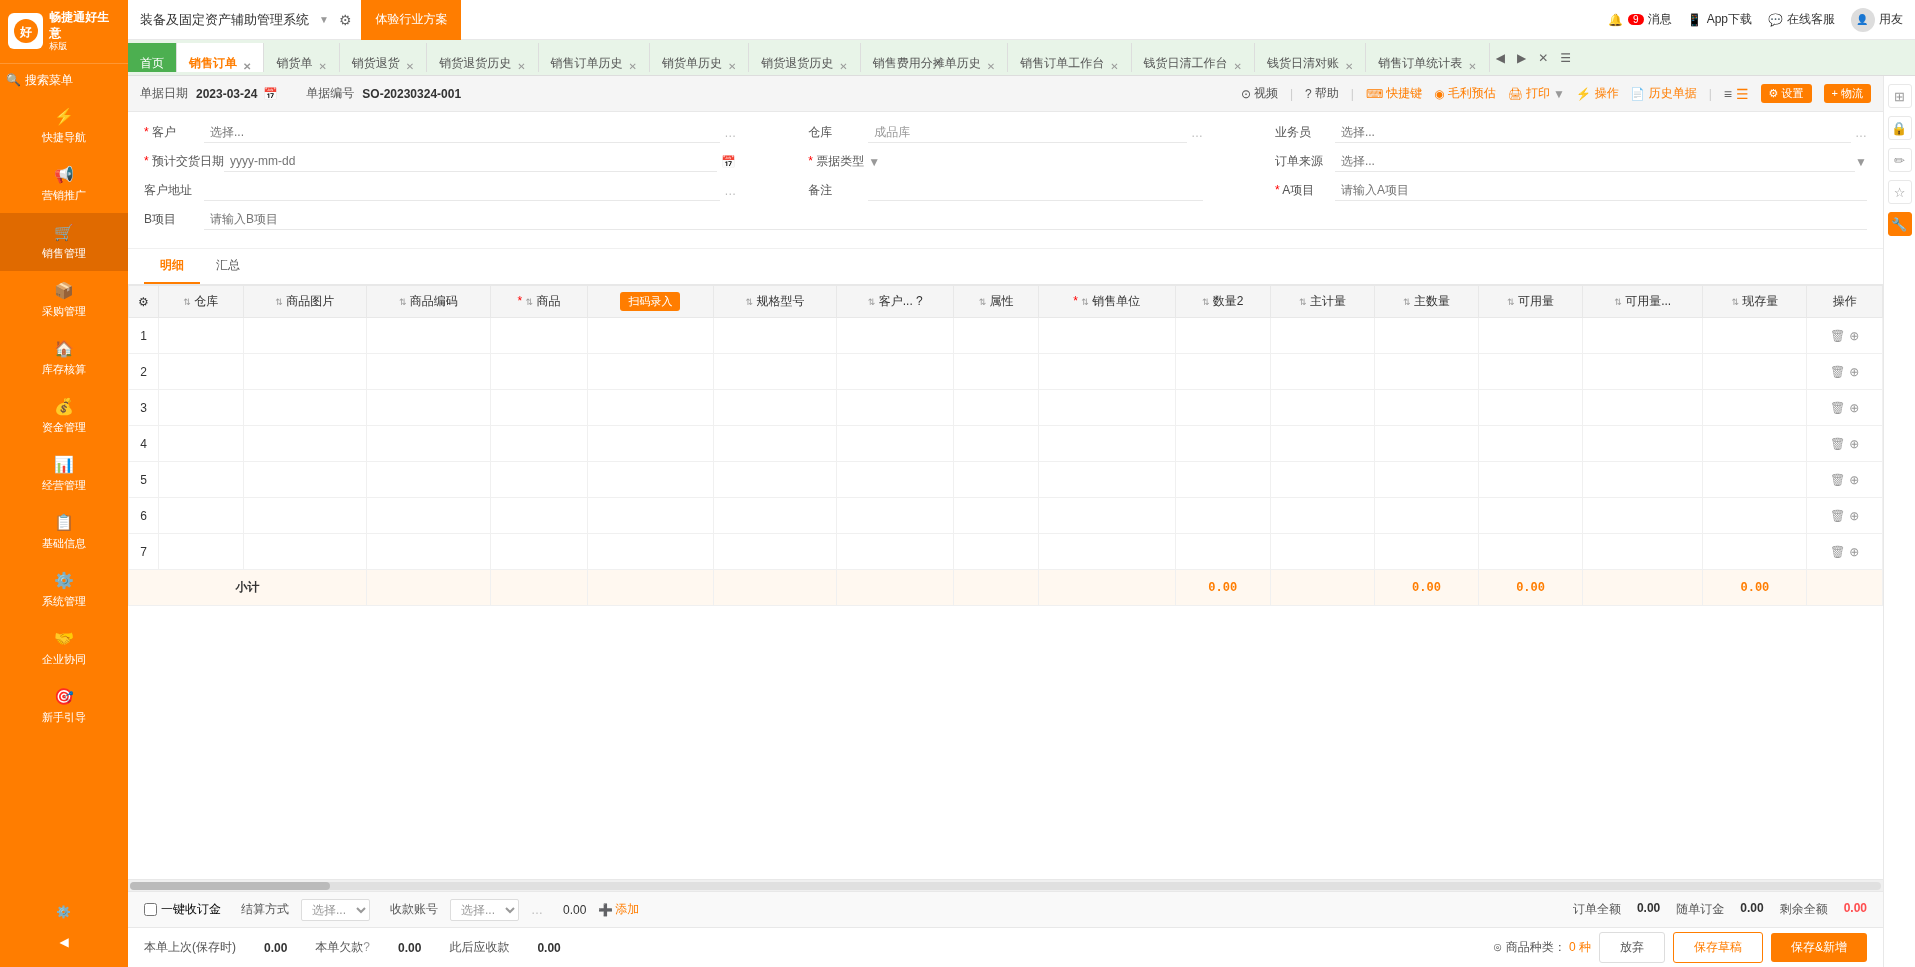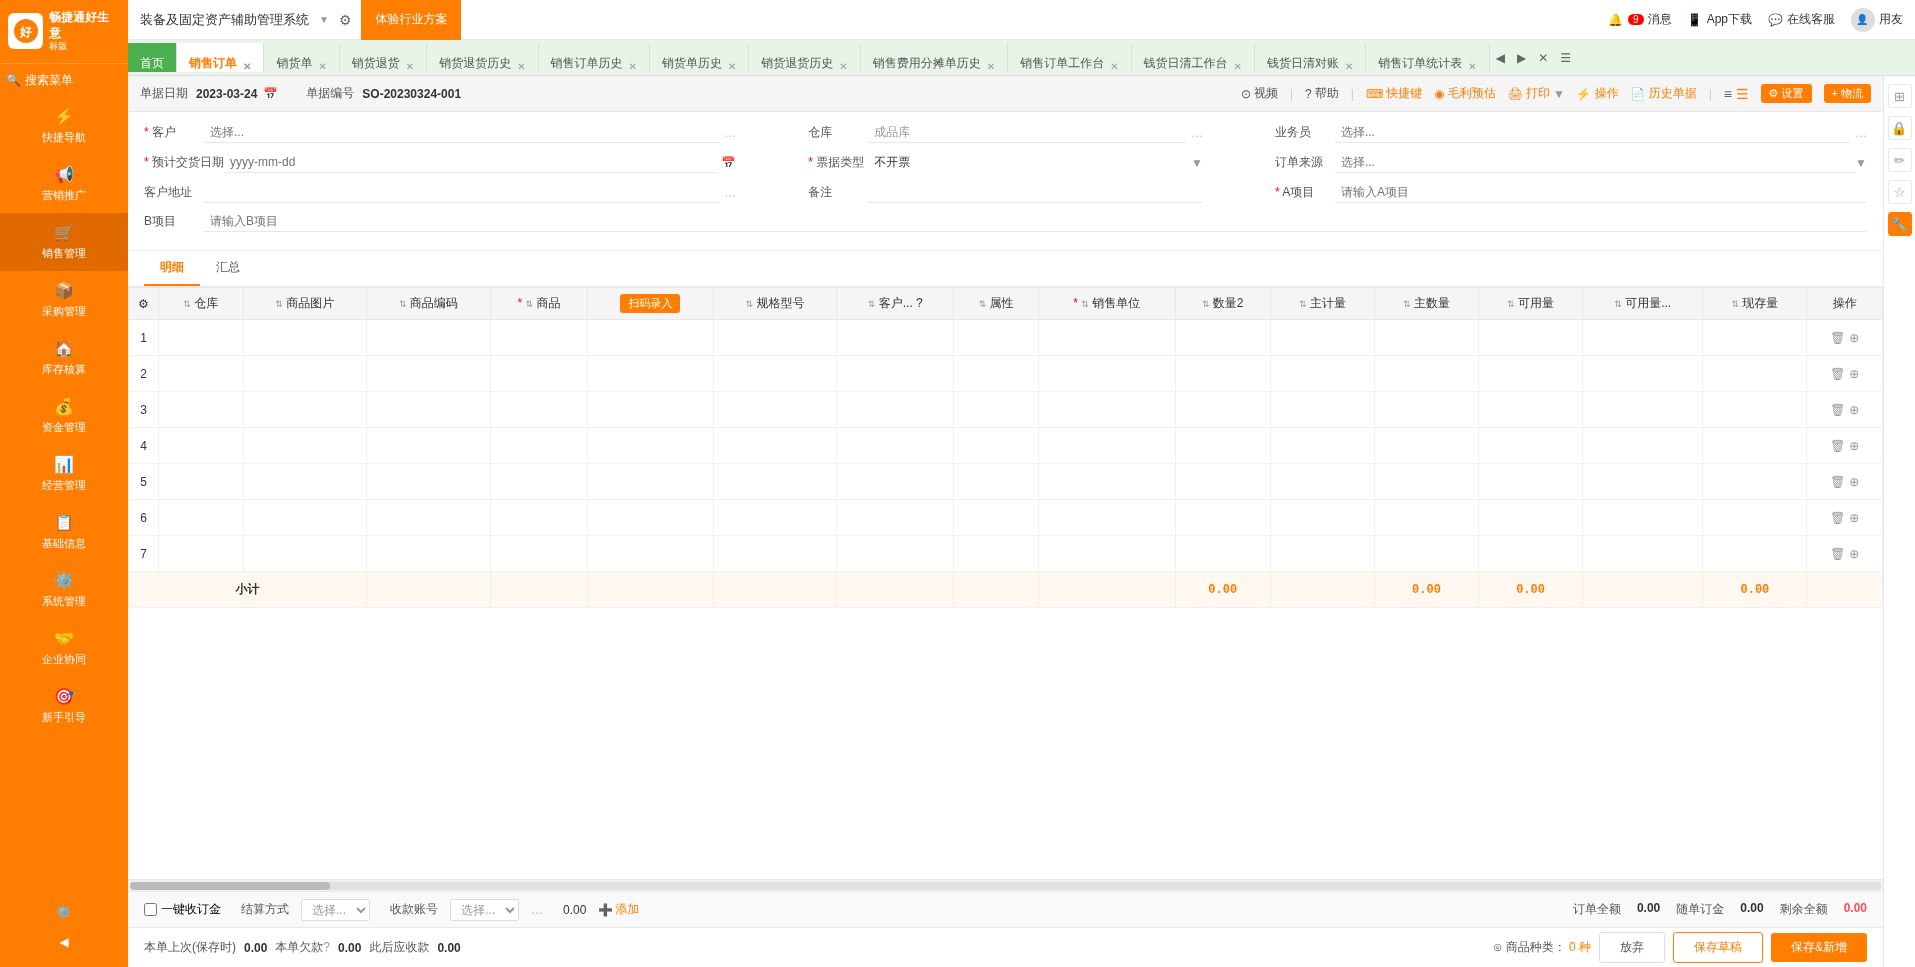--- a/index.html
+++ b/index.html
@@ -75,21 +75,21 @@
     .subtotal-row td { background: #fff8f0; font-weight: bold; font-family: Liberation Mono, monospace; }
     .subtotal-label { color: #ff7d00; font-weight: bold; text-align: right; padding-right: 8px; }
 
     
     .bottom-bar { height: 36px; background: #f9f9f9; border-top: 1px solid #e8e8e8; display: flex; align-items: center; padding: 0 16px; gap: 12px; flex-shrink: 0; }
     .bottom-select { border: 1px solid #ddd; padding: 2px 6px; border-radius: 2px; color: #999; background: #fff; font-size: 12px; }
     .bottom-add { color: #ff7d00; cursor: pointer; display: flex; align-items: center; gap: 2px; }
 
     
     .footer { height: 40px; background: #fff; border-top: 1px solid #e8e8e8; display: flex; align-items: center; padding: 0 16px; flex-shrink: 0; }
-    .footer-info { display: flex; align-items: center; gap: 8px; color: #555; }
+    .footer-info { display: flex; align-items: center; gap: 28px; color: #555; }
     .btn-discard { border: 1px solid #ddd; background: #fff; padding: 6px 20px; border-radius: 3px; cursor: pointer; color: #555; font-size: 12px; }
     .btn-save-draft { border: 1px solid #ff7d00; background: #fff; padding: 6px 20px; border-radius: 3px; cursor: pointer; color: #ff7d00; font-size: 12px; }
     .btn-save-new { background: #ff7d00; color: #fff; border: none; padding: 6px 20px; border-radius: 3px; cursor: pointer; font-size: 12px; }
 
     
     .right-panel { width: 32px; background: #fff; border-left: 1px solid #e8e8e8; display: flex; flex-direction: column; align-items: center; padding-top: 8px; gap: 8px; flex-shrink: 0; }
     .right-panel-icon { width: 24px; height: 24px; display: flex; align-items: center; justify-content: center; cursor: pointer; color: #999; border: 1px solid #e8e8e8; border-radius: 3px; font-size: 13px; }
 
     
     .scroll-bar-row { height: 12px; background: #f0f0f0; border-top: 1px solid #e8e8e8; display: flex; align-items: center; padding: 0 2px; flex-shrink: 0; }
@@ -348,21 +348,20 @@
 
         <div class="form-row">
           <div class="form-field" style="flex:1.5;">
             <span class="form-label required">预计交货日期</span>
             <input class="form-input" type="text" placeholder="yyyy-mm-dd" style="">
             <span class="date-icon">📅</span>
           </div>
           <div class="form-divider"></div>
           <div class="form-field" style="flex:1;">
             <span class="form-label required">票据类型</span>
-            <span style="flex:1;padding:3px 6px;color:#333;">不开票</span>
             <span style="color:#999;cursor:pointer;">▼</span>
           </div>
           <div class="form-divider"></div>
           <div class="form-field" style="flex:1.5;">
             <span class="form-label">订单来源</span>
             <input class="form-input" type="text" placeholder="选择..." style="">
             <span style="color:#999;cursor:pointer;">▼</span>
           </div>
         </div>
 

